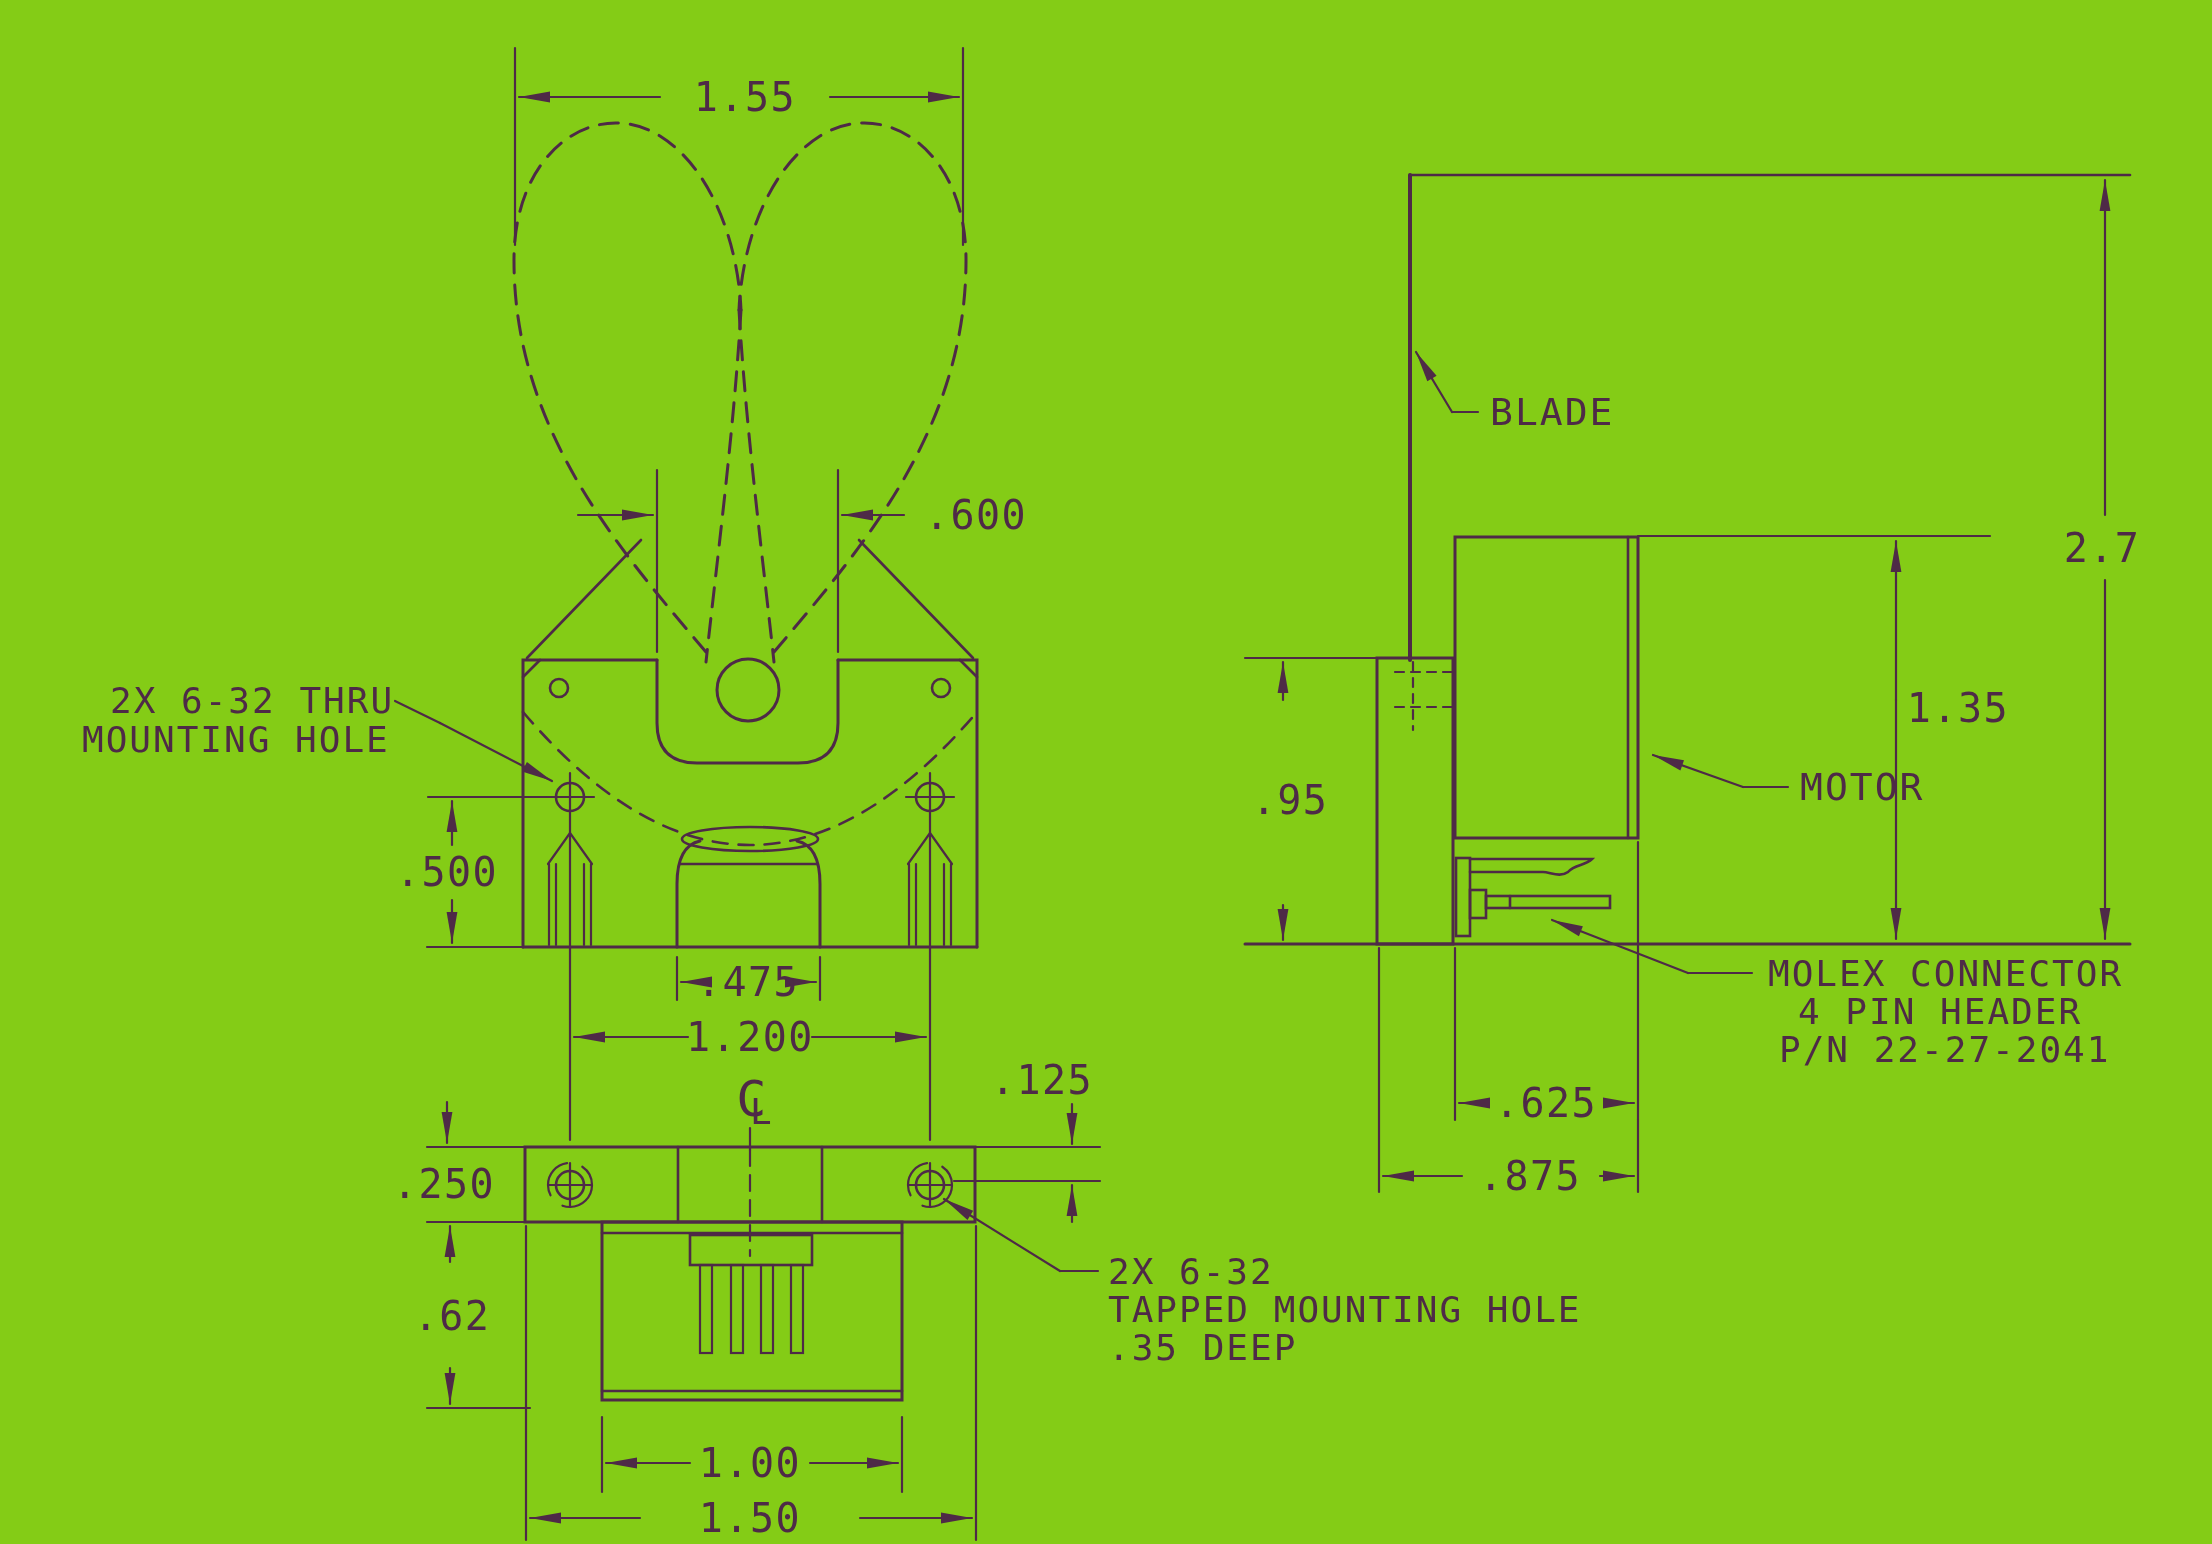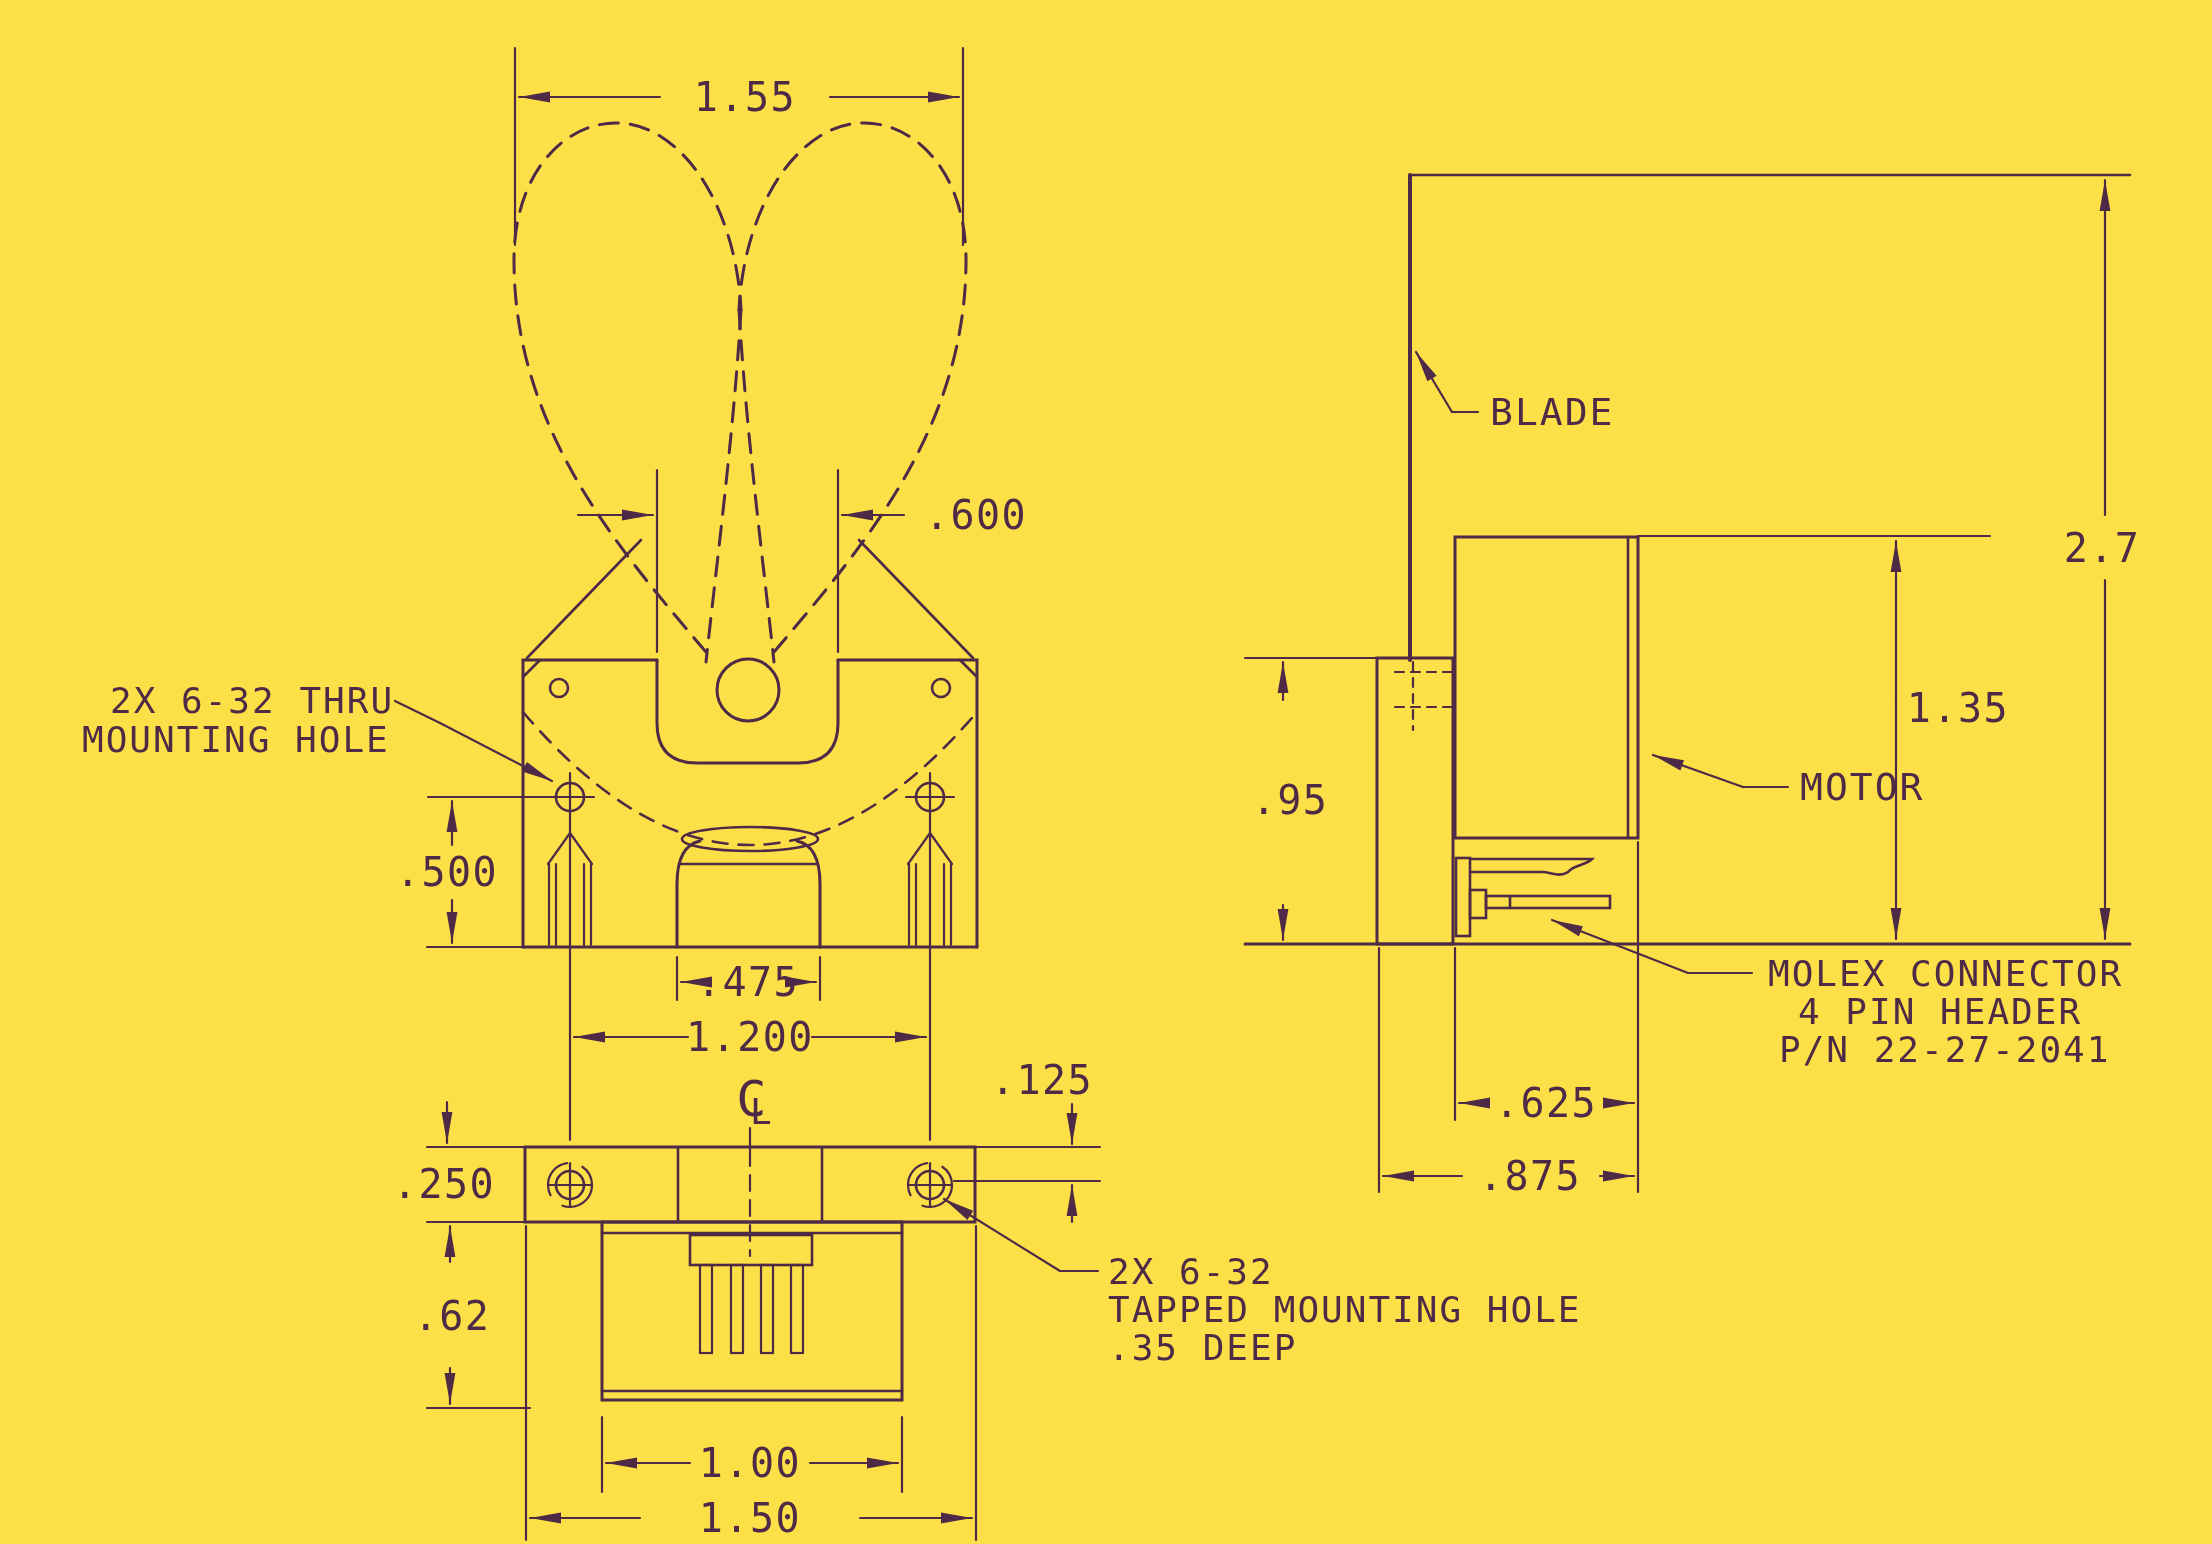--- a/index.html
+++ b/index.html
@@ -1,16 +1,16 @@
 <!DOCTYPE html>
 <html><head>
 <meta charset="utf-8">
 <style>
   html,body{margin:0;padding:0;background:#e8e6e2;}
-  .stage{width:2212px;height:1544px;background:#fde047;position:relative;font-family:"DejaVu Sans Mono",monospace;}
+  .stage{width:2212px;height:1544px;background:#84cc16;position:relative;font-family:"DejaVu Sans Mono",monospace;}
   svg{display:block;}
   .ln{stroke:#4e2a47;fill:none;stroke-linecap:round;}
   .s3{stroke-width:3;}
   .s25{stroke-width:2.6;}
   .s2{stroke-width:2.2;}
   .s4{stroke-width:4;}
   .dashB{stroke-dasharray:19 12;}   
   .dashA{stroke-dasharray:15 11;}   
   .dashH{stroke-dasharray:9 7;}     
   .dashC{stroke-dasharray:16 9;}    

